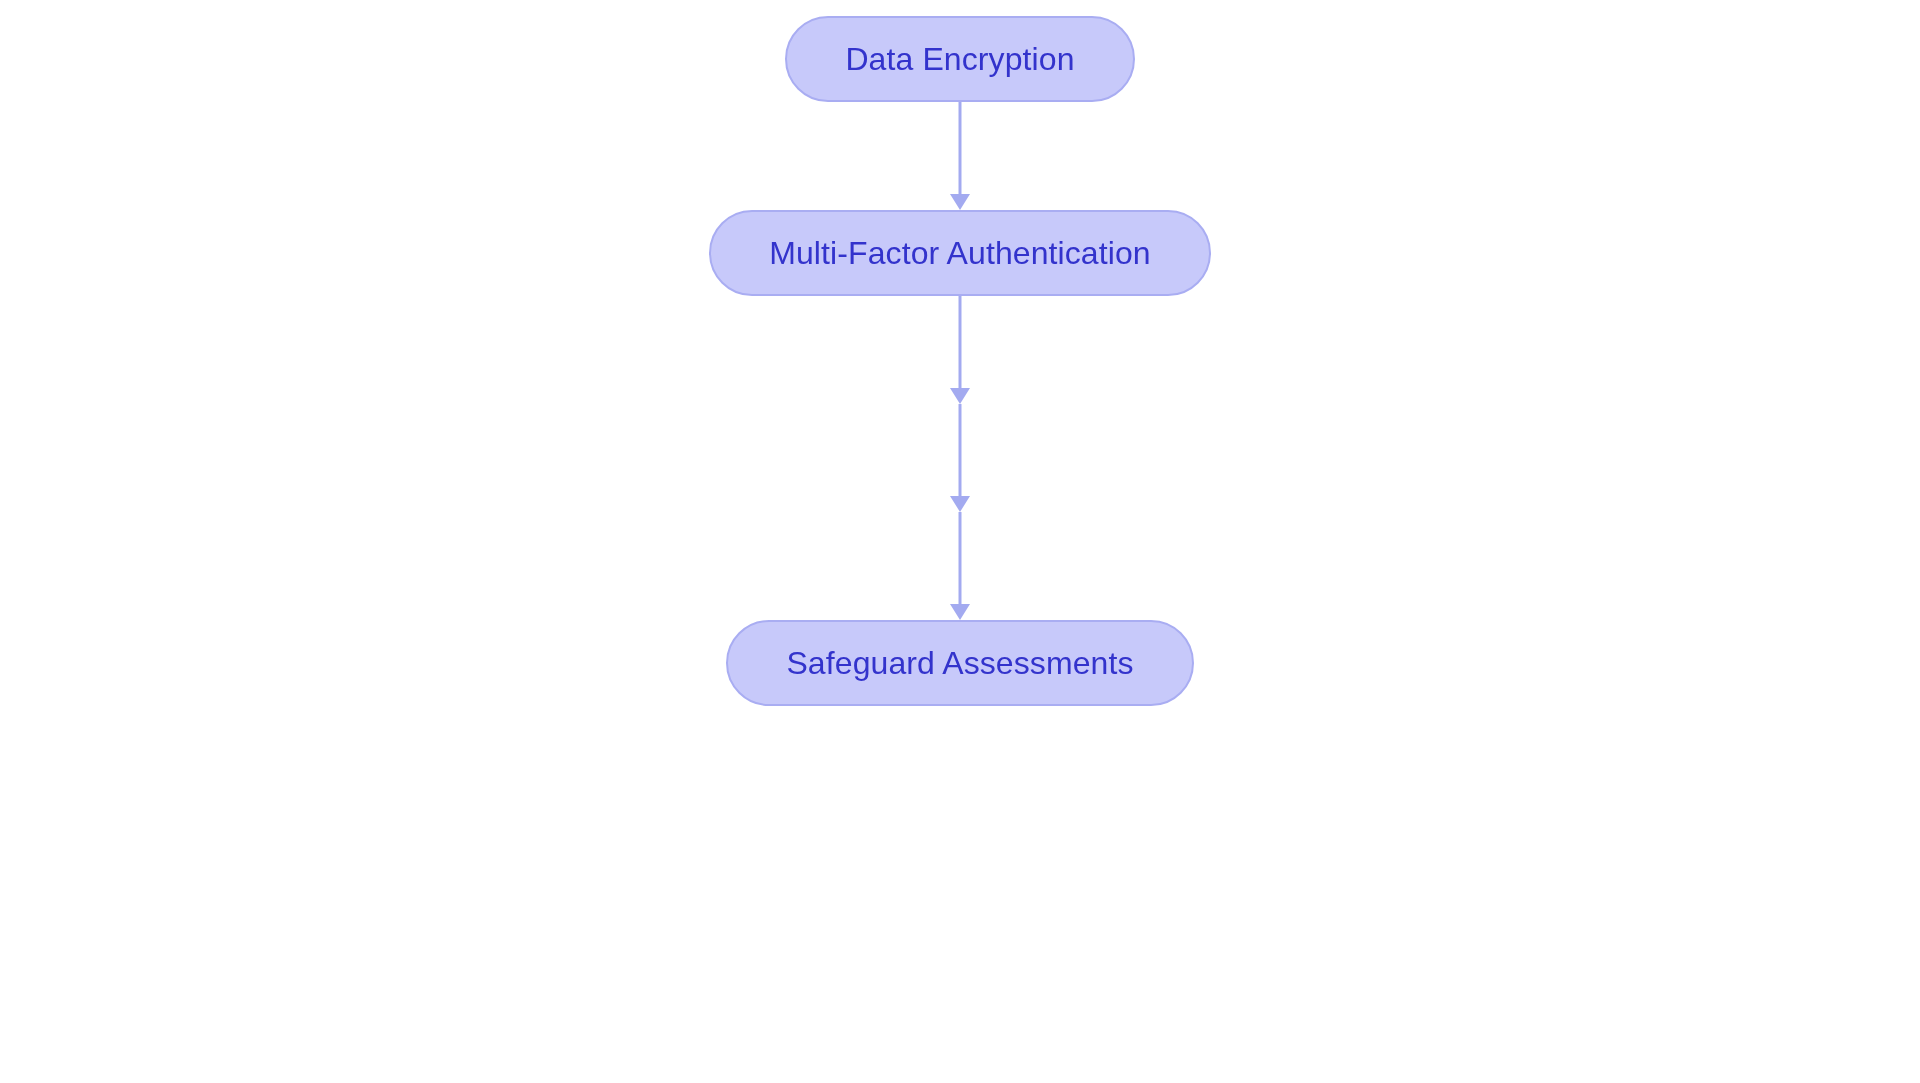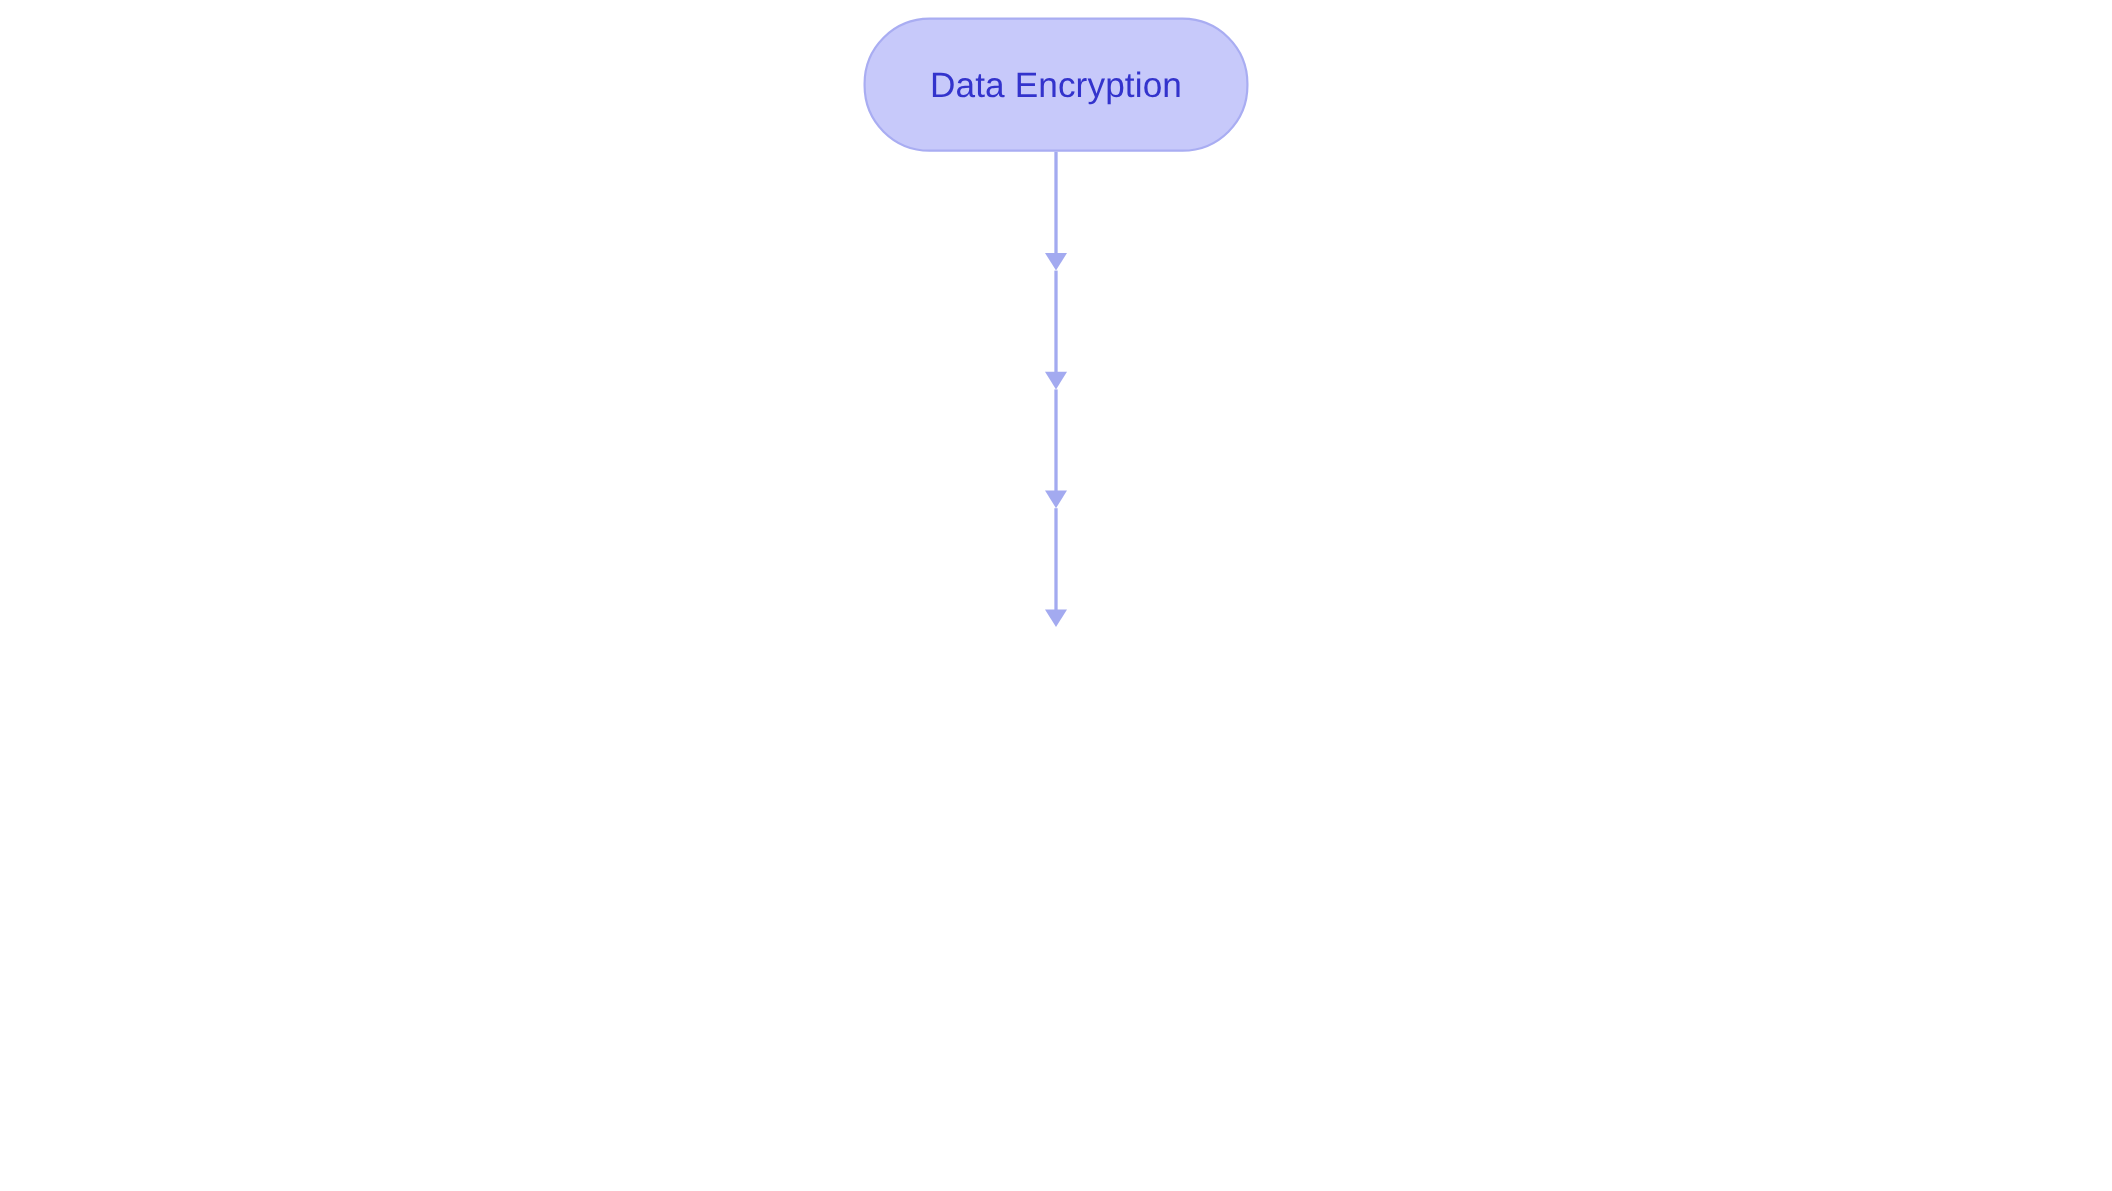--- a/index.html
+++ b/index.html
@@ -31,21 +31,21 @@
     flex-direction: column;
     align-items: center;
     justify-content: flex-start;
     padding-top: 16px;
     box-sizing: border-box;
   }
 
   .node {
     position: relative;
     box-sizing: border-box;
-    height: 122px;
+    height: 86px;
     border-radius: 60px;
     background: #c7c9fa;
     border: 2px solid #a9adf2;
     display: flex;
     align-items: center;
     justify-content: center;
     padding: 0 58px;
     flex: 0 0 auto;
   }
 
@@ -83,20 +83,23 @@
       <span class="node-label">Data Encryption</span>
     </div>
 
     <div class="connector">
       <svg viewBox="0 0 24 108" xmlns="http://www.w3.org/2000/svg" aria-hidden="true">
         <line x1="12" y1="0" x2="12" y2="94" stroke="#a3aaf0" stroke-width="3"></line>
         <polygon points="2,92 22,92 12,108" fill="#a3aaf0"></polygon>
       </svg>
     </div>
 
+    <div class="node">
+      <span class="node-label">Multi-Factor Authentication</span>
+    </div>
 
     <div class="connector">
       <svg viewBox="0 0 24 108" xmlns="http://www.w3.org/2000/svg" aria-hidden="true">
         <line x1="12" y1="0" x2="12" y2="94" stroke="#a3aaf0" stroke-width="3"></line>
         <polygon points="2,92 22,92 12,108" fill="#a3aaf0"></polygon>
       </svg>
     </div>
 
 
     <div class="connector">
@@ -107,15 +110,18 @@
     </div>
 
 
     <div class="connector">
       <svg viewBox="0 0 24 108" xmlns="http://www.w3.org/2000/svg" aria-hidden="true">
         <line x1="12" y1="0" x2="12" y2="94" stroke="#a3aaf0" stroke-width="3"></line>
         <polygon points="2,92 22,92 12,108" fill="#a3aaf0"></polygon>
       </svg>
     </div>
 
+    <div class="node">
+      <span class="node-label">Safeguard Assessments</span>
+    </div>
 
   </div>
 </div>
 
 </body></html>

